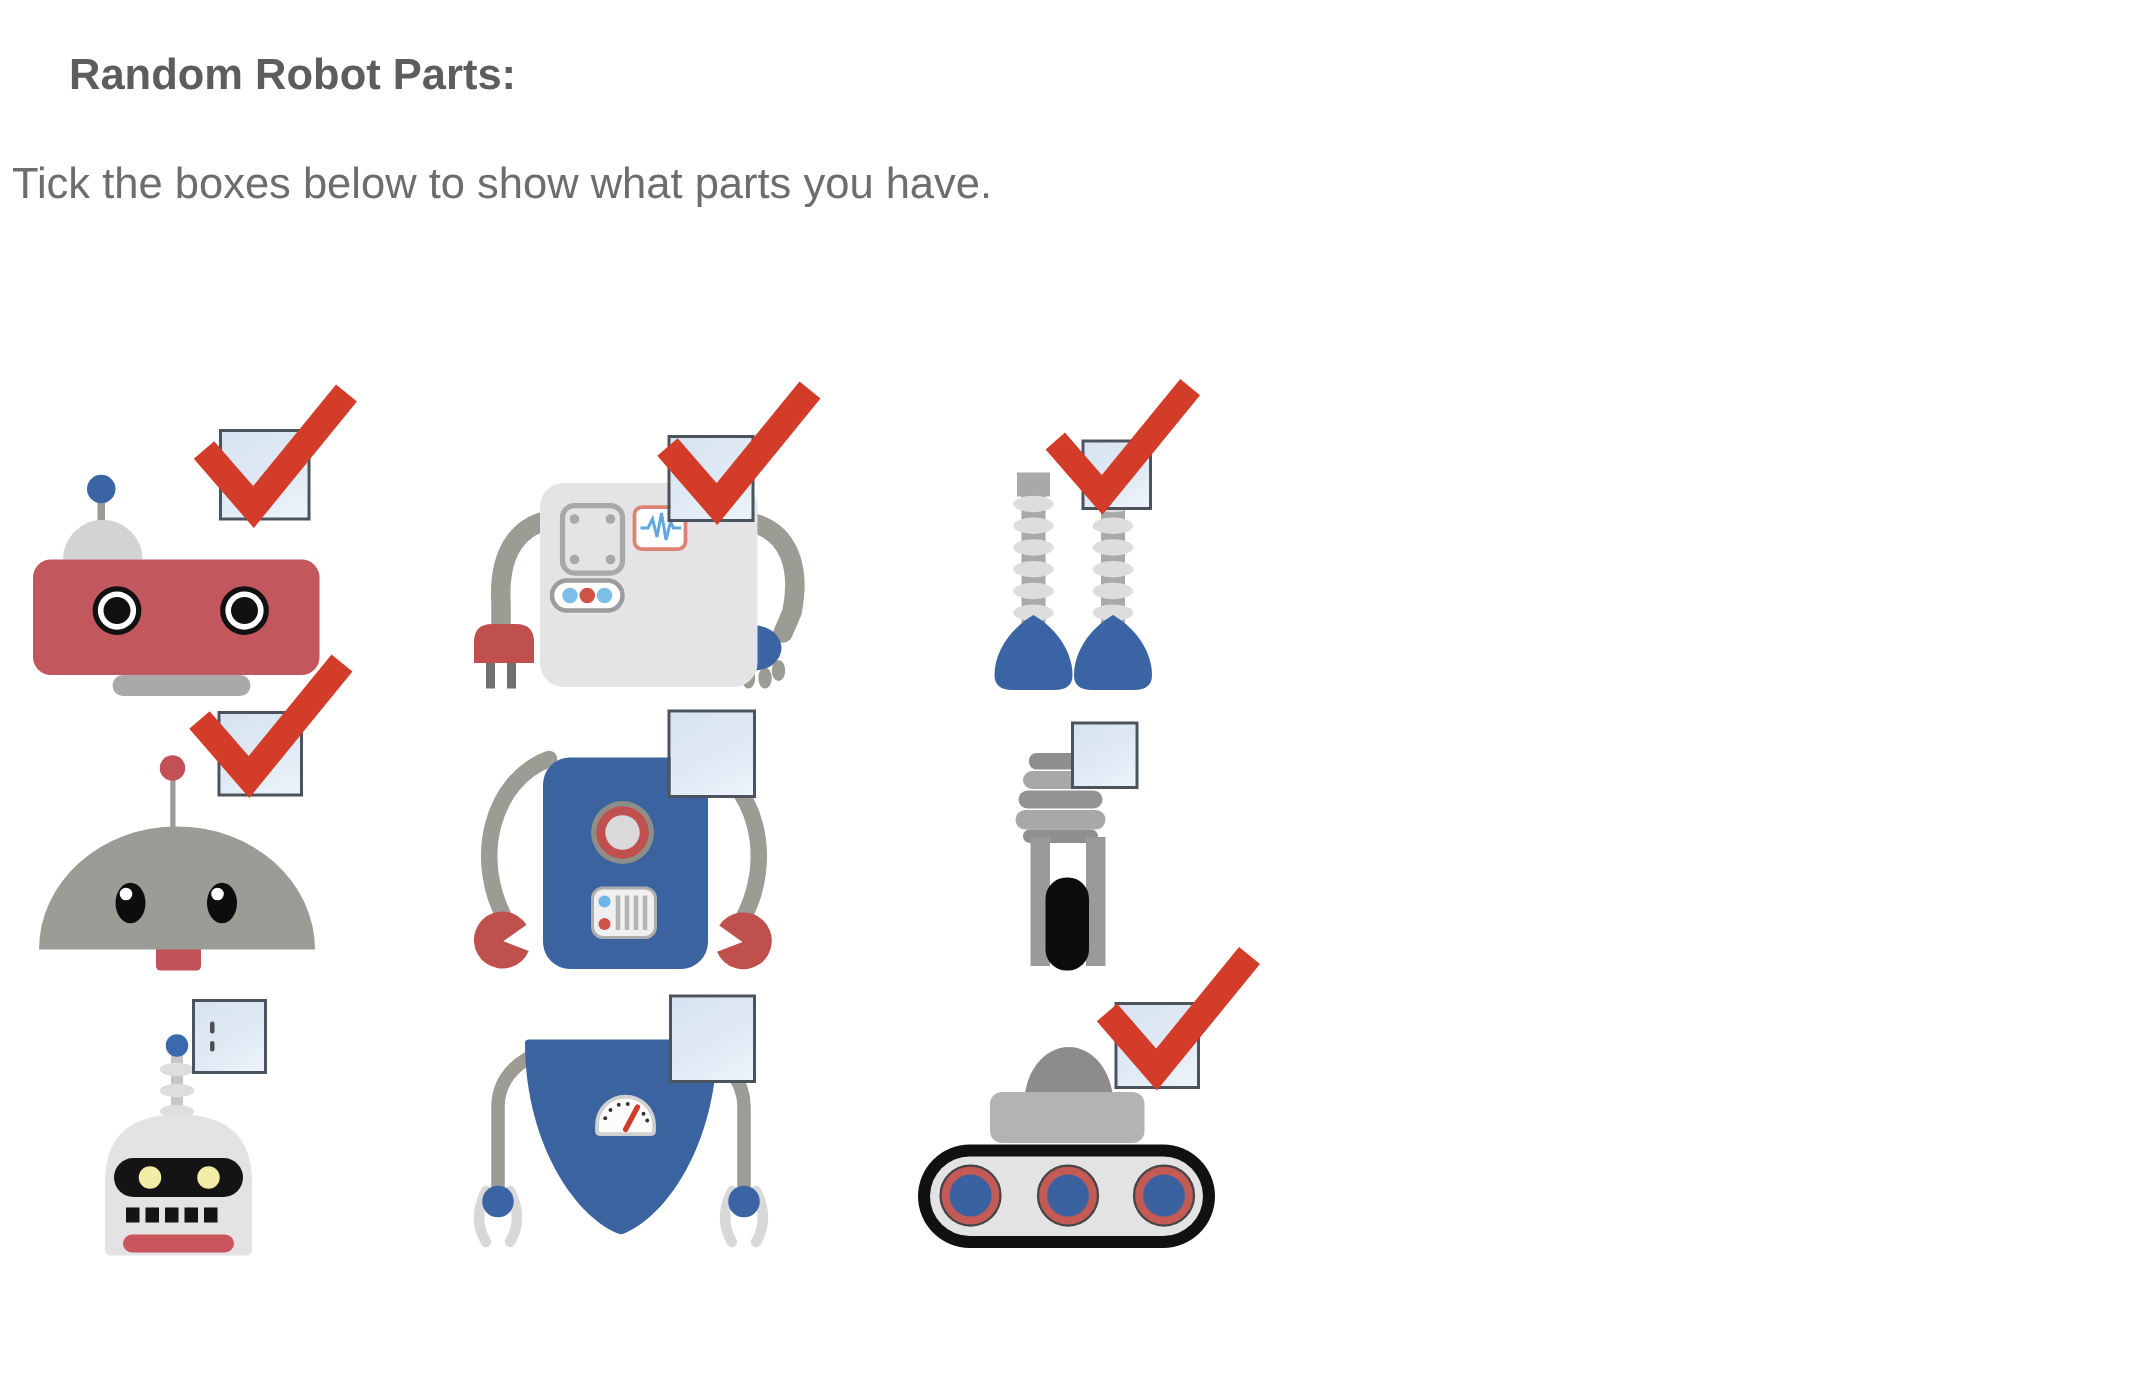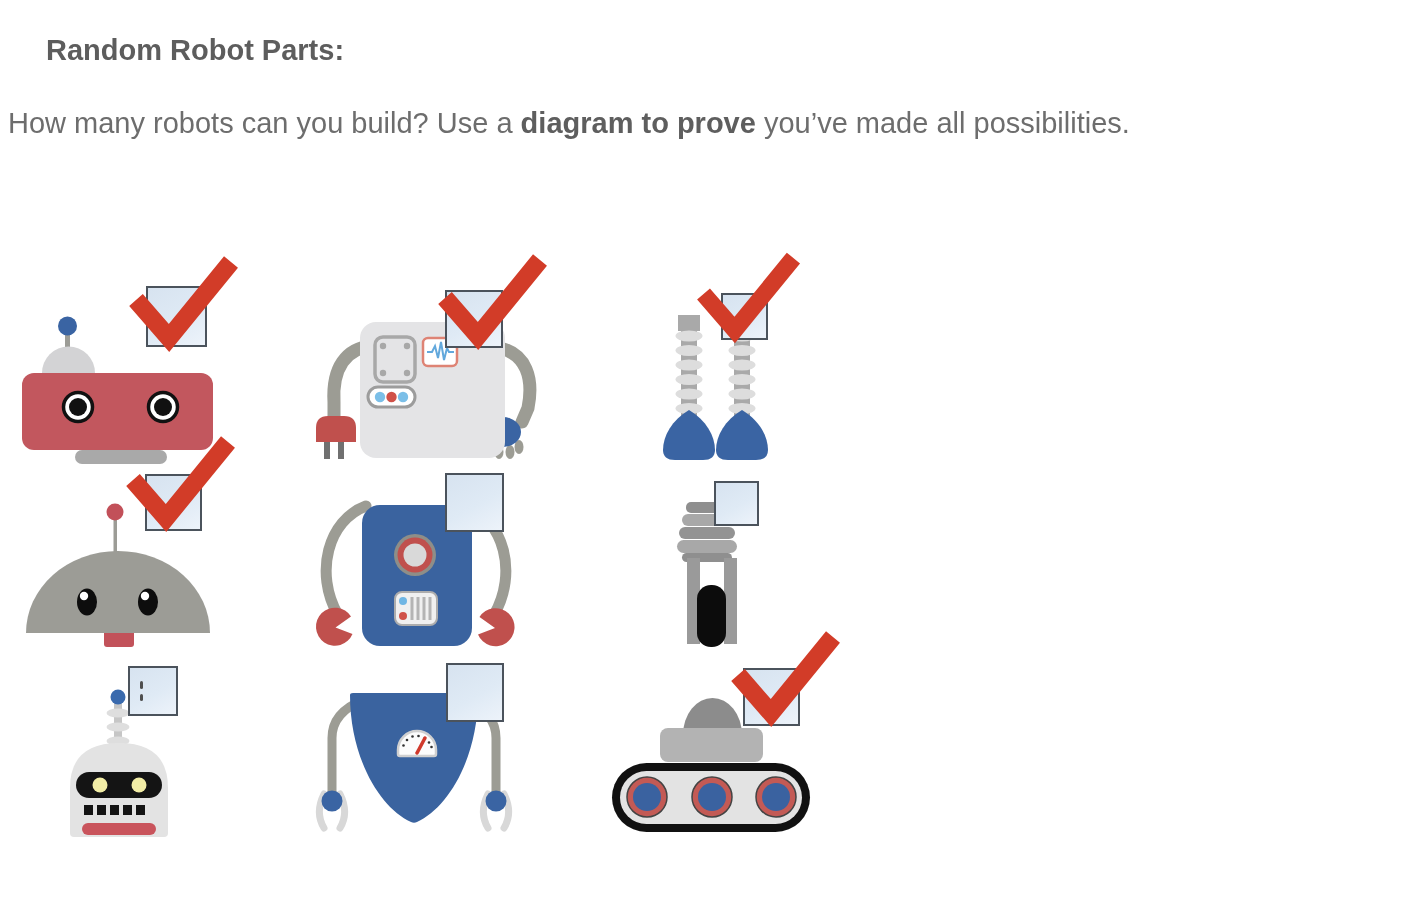--- a/index.html
+++ b/index.html
@@ -28,21 +28,21 @@
   .s-arm{fill:none;stroke:var(--arm-gray)}
 </style>
 </head>
 <body>
 
 <div class="canvas">
 
   <div class="title">Random Robot Parts:</div>
 
   <div class="instructions">
-    <div><span>How many robots can you build? Use a </span><span class="bold">diagram to prove</span><span> you’ve made all possibilities.</span></div>
+    <div>Tick the boxes below to show what parts you have.</div>
   </div>
 
   <div class="parts-grid">
 
     <div class="part" style="left:16px;top:306px">
       <svg width="202" height="160" viewBox="0 0 202 160">
         <rect x="49" y="14" width="5" height="32" class="f-dome"></rect>
         <circle cx="51.5" cy="20" r="9.5" class="f-blue"></circle>
         <path d="M 26 67 A 26.5 26.5 0 0 1 79 67 Z" fill="#d3d3d5"></path>
         <rect x="6" y="67" width="191" height="77" rx="12" class="f-rred"></rect>

